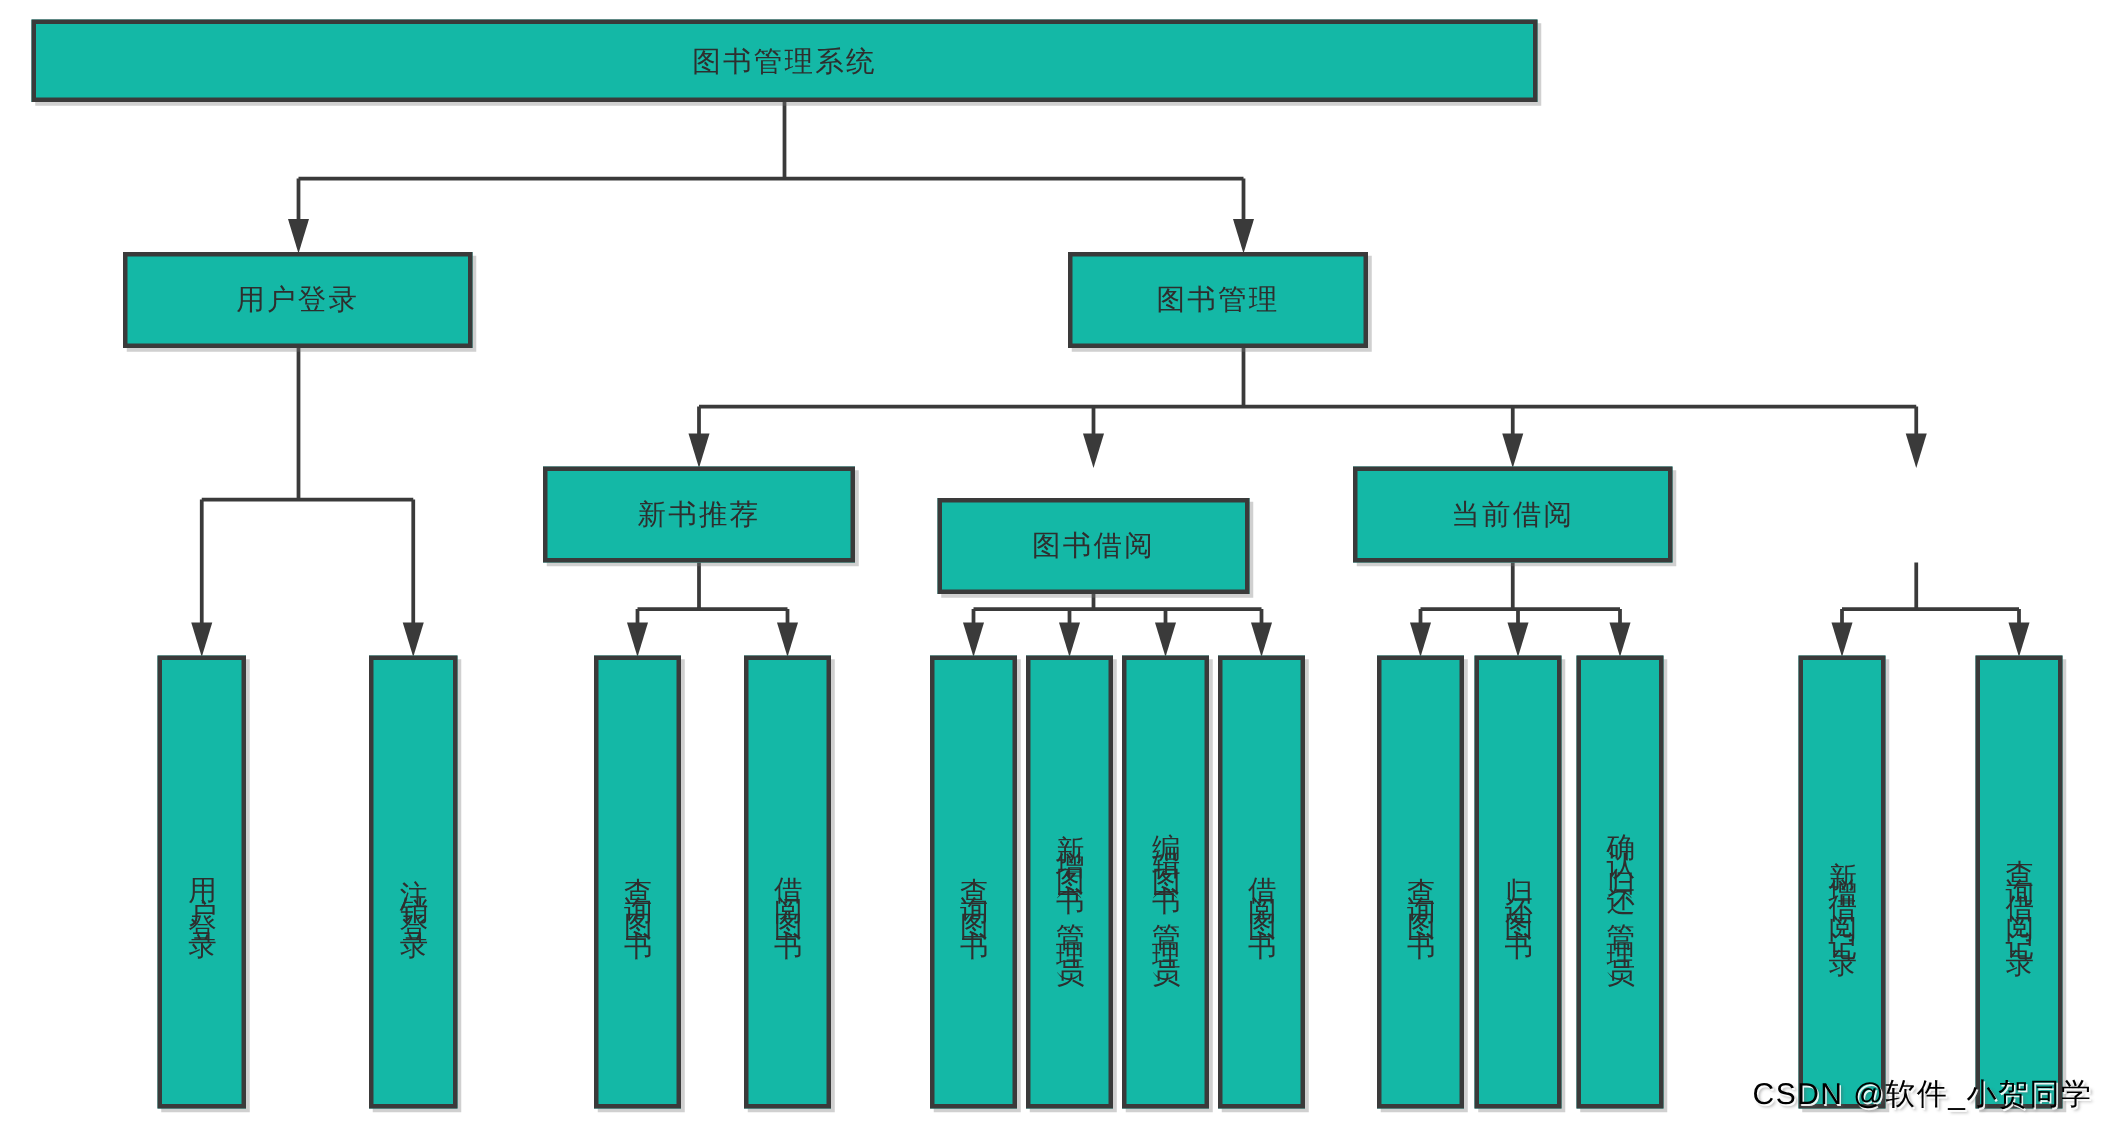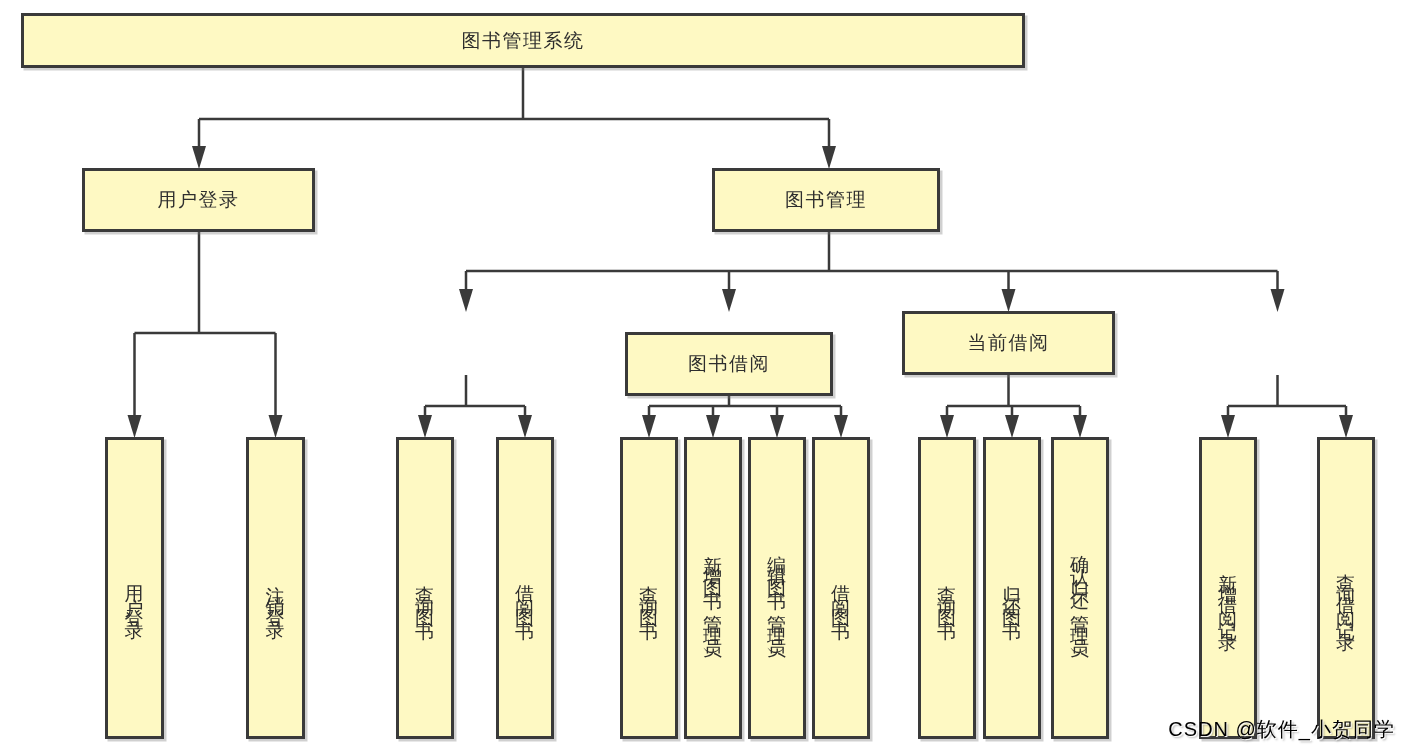--- a/index.html
+++ b/index.html
@@ -13,21 +13,21 @@
   }
   svg.connectors {
     position: absolute;
     left: 0; top: 0;
     width: 1405px; height: 747px;
   }
   .node {
     position: absolute;
     box-sizing: border-box;
     border: 3px solid #3a3a3a;
-    background: #fef9c3;
+    background: #14b8a6;
     color: #2e2e2e;
     display: flex;
     align-items: center;
     justify-content: center;
     box-shadow: 2.5px 2.5px 0 rgba(120,120,120,0.35);
   }
   .h { font-size: 19px; letter-spacing: 1.5px; }
   .v {
     writing-mode: vertical-rl;
     text-orientation: mixed;
@@ -91,22 +91,23 @@
       <path d="M1005 415 L1019 415 L1012 438 Z"></path>
       <path d="M1073 415 L1087 415 L1080 438 Z"></path>
       <path d="M1221 415 L1235 415 L1228 438 Z"></path>
       <path d="M1339 415 L1353 415 L1346 438 Z"></path>
     </g>
   </svg>
 
   <div class="node h" style="left:21px; top:13px; width:1004px; height:55px;">图书管理系统</div>
 
   <div class="node h" style="left:82px; top:168px; width:233px; height:64px;">用户登录</div>
-  <div class="node h" style="left:712px; top:168px; width:228px; height:64px;">图书管理</div>
+  <div class="node h" style="left:712px; top:168px; width:200px; height:64px;">图书管理</div>
 
+  <div class="node h" style="left:362px; top:311px; width:208px; height:64px;">新书推荐</div>
   <div class="node h" style="left:625px; top:311px; width:208px; height:64px;margin-top:21px;">图书借阅</div>
   <div class="node h" style="left:902px; top:311px; width:213px; height:64px;">当前借阅</div>
 
   <div class="node v" style="left:105px; top:437px; width:59px; height:302px;">用户登录</div>
   <div class="node v" style="left:246px; top:437px; width:59px; height:302px;">注销登录</div>
 
   <div class="node v" style="left:396px; top:437px; width:58px; height:302px;">查询图书</div>
   <div class="node v" style="left:496px; top:437px; width:58px; height:302px;">借阅图书</div>
 
   <div class="node v" style="left:620px; top:437px; width:58px; height:302px;">查询图书</div>

